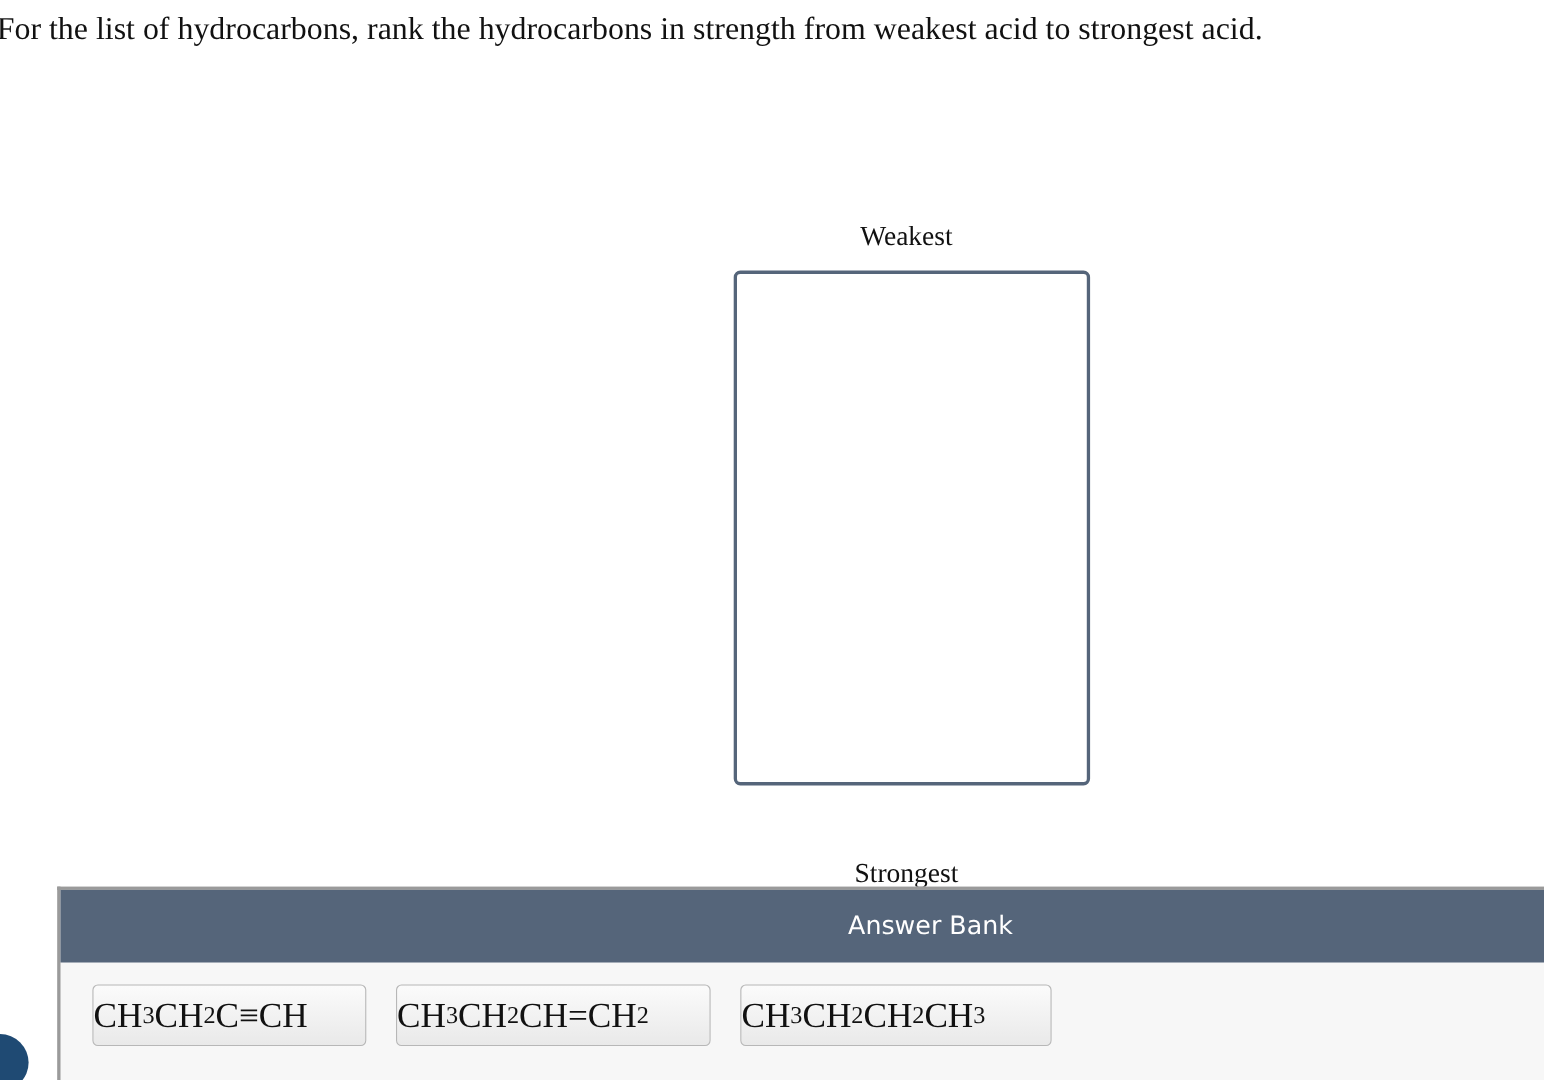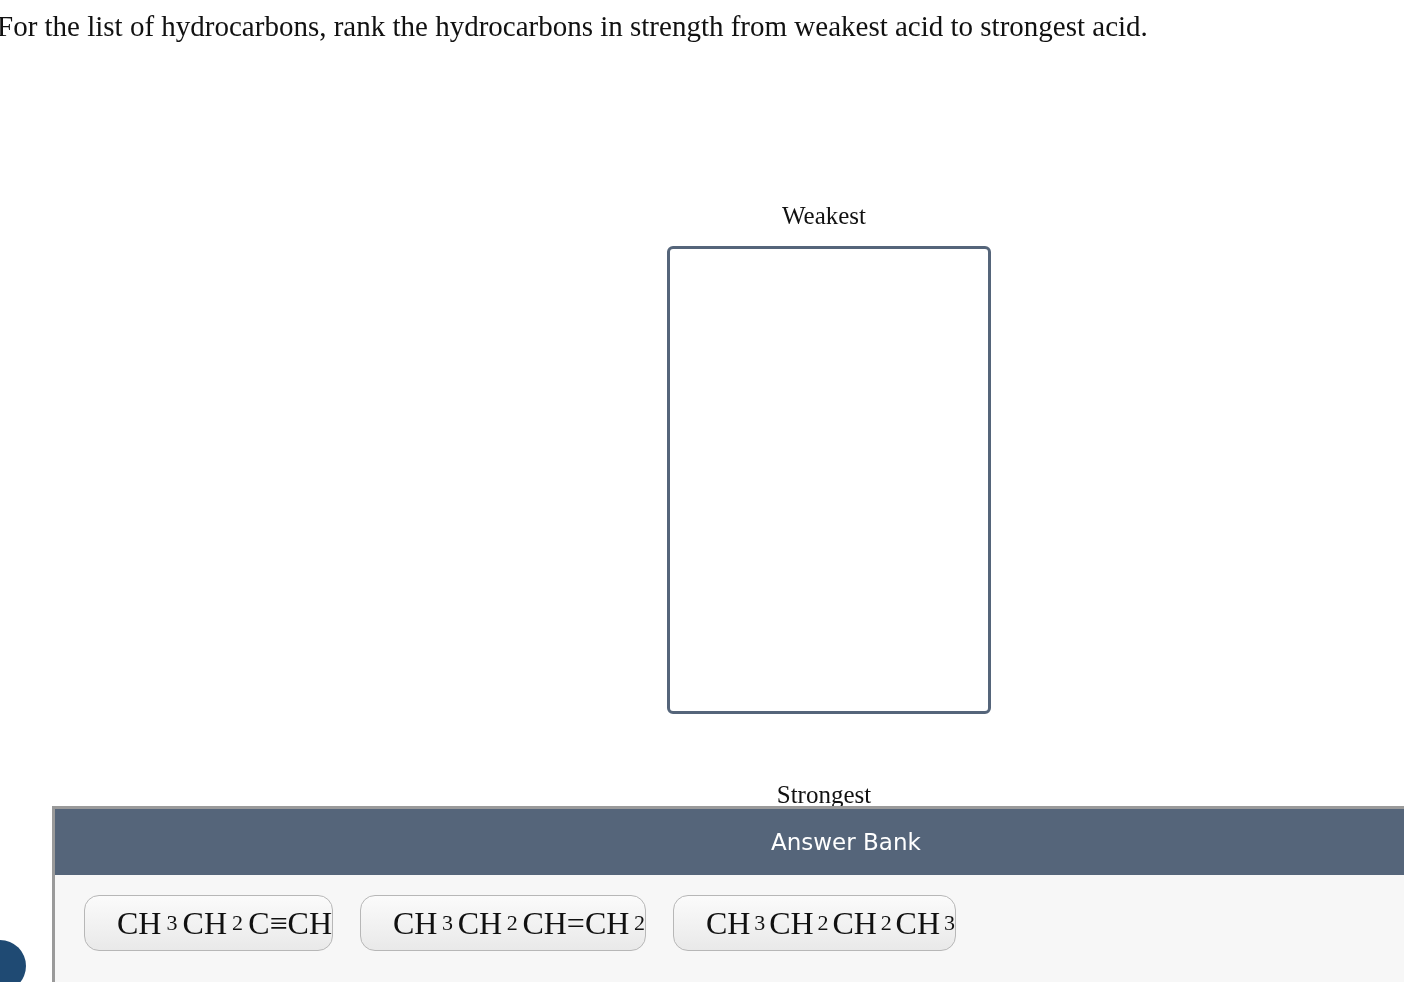--- a/index.html
+++ b/index.html
@@ -5,21 +5,21 @@
   html, body { margin:0; padding:0; }
   body { width:1404px; height:982px; position:relative; overflow:hidden; background:#ffffff; font-family:"Liberation Serif", serif; color:#111; }
   .question { position:absolute; left:-3px; top:8px; font-size:29px; line-height:36px; white-space:nowrap; }
   .rank-label { position:absolute; width:322px; left:663px; text-align:center; font-size:25px; }
   .label-top { top:202px; }
   .label-bottom { top:735px;margin-top:46px; }
   .drop-zone { position:absolute; left:667px; top:246px; width:318px; height:462px; border:3px solid #55657a; border-radius:6px; background:#fff; }
   .bank { position:absolute; left:52px; top:806px; width:1360px; height:180px; border-left:3px solid #9a9a9a; border-top:3px solid #9a9a9a; background:#f7f7f7; }
   .bank-header { height:66px; background:#55657a; color:#fff; font-family:"DejaVu Sans", sans-serif; font-size:23px; text-align:left; line-height:66px; }
   .bank-title { position:absolute; left:716px; top:0; }
-  .chip { position:absolute; top:86px; height:56px; border:1px solid #b7b7b7; border-radius:15px; background:linear-gradient(#fbfbfb,#e9e9e9); font-size:32px; display:flex; align-items:center; justify-content:space-between; white-space:nowrap; cursor:pointer; box-sizing:border-box;padding-left:32px; }
+  .chip { position:absolute; top:86px; height:56px; border:1px solid #b7b7b7; border-radius:5px; background:linear-gradient(#fbfbfb,#e9e9e9); font-size:32px; display:flex; align-items:center; justify-content:flex-start; white-space:nowrap; cursor:pointer; box-sizing:border-box; }
   .chip sub { font-size:22px; vertical-align:-8px; line-height:0; }
   .fab { position:absolute; left:-26px; top:940px; width:52px; height:52px; border-radius:50%; background:#1f4a73; }
 </style>
 </head>
 <body>
 
 <div class="question">For the list of hydrocarbons, rank the hydrocarbons in strength from weakest acid to strongest acid.</div>
 
 <div class="rank-label label-top">Weakest</div>
 <div class="drop-zone"></div>

